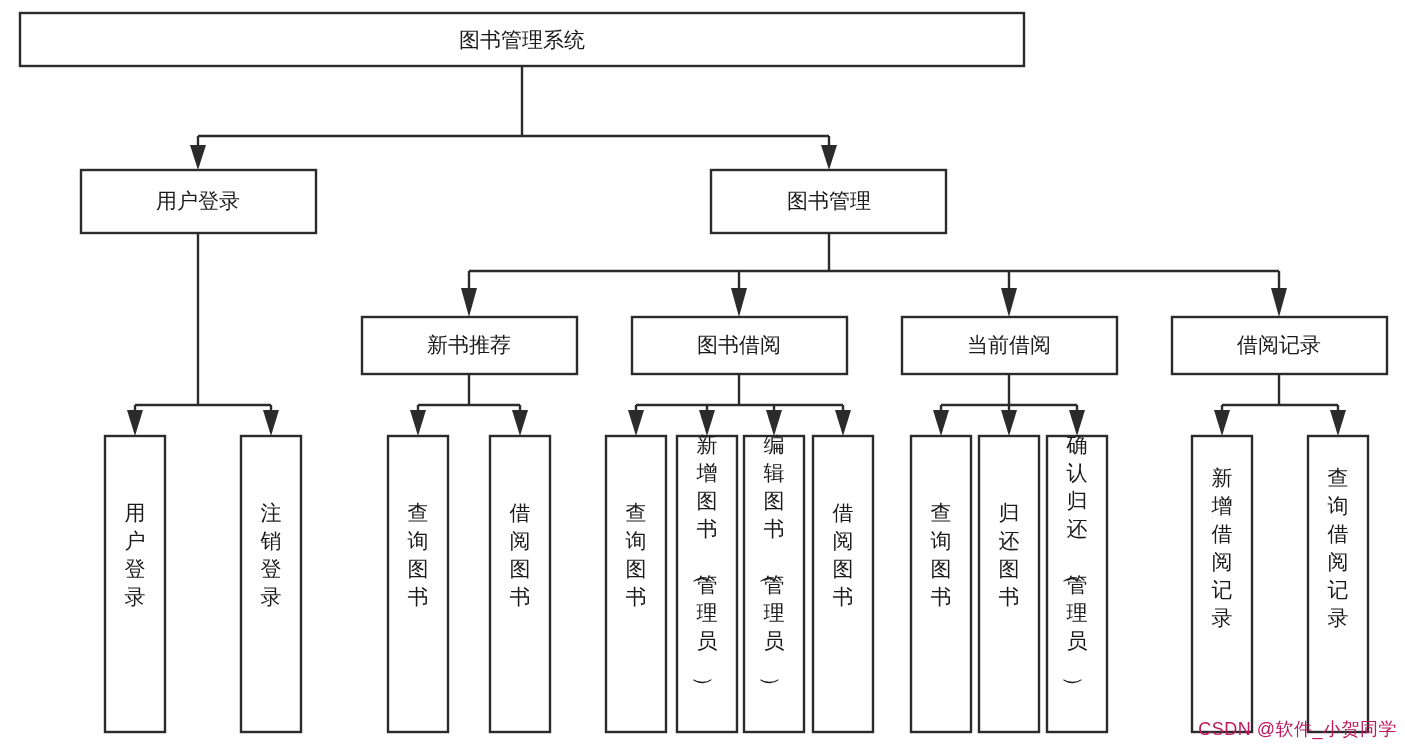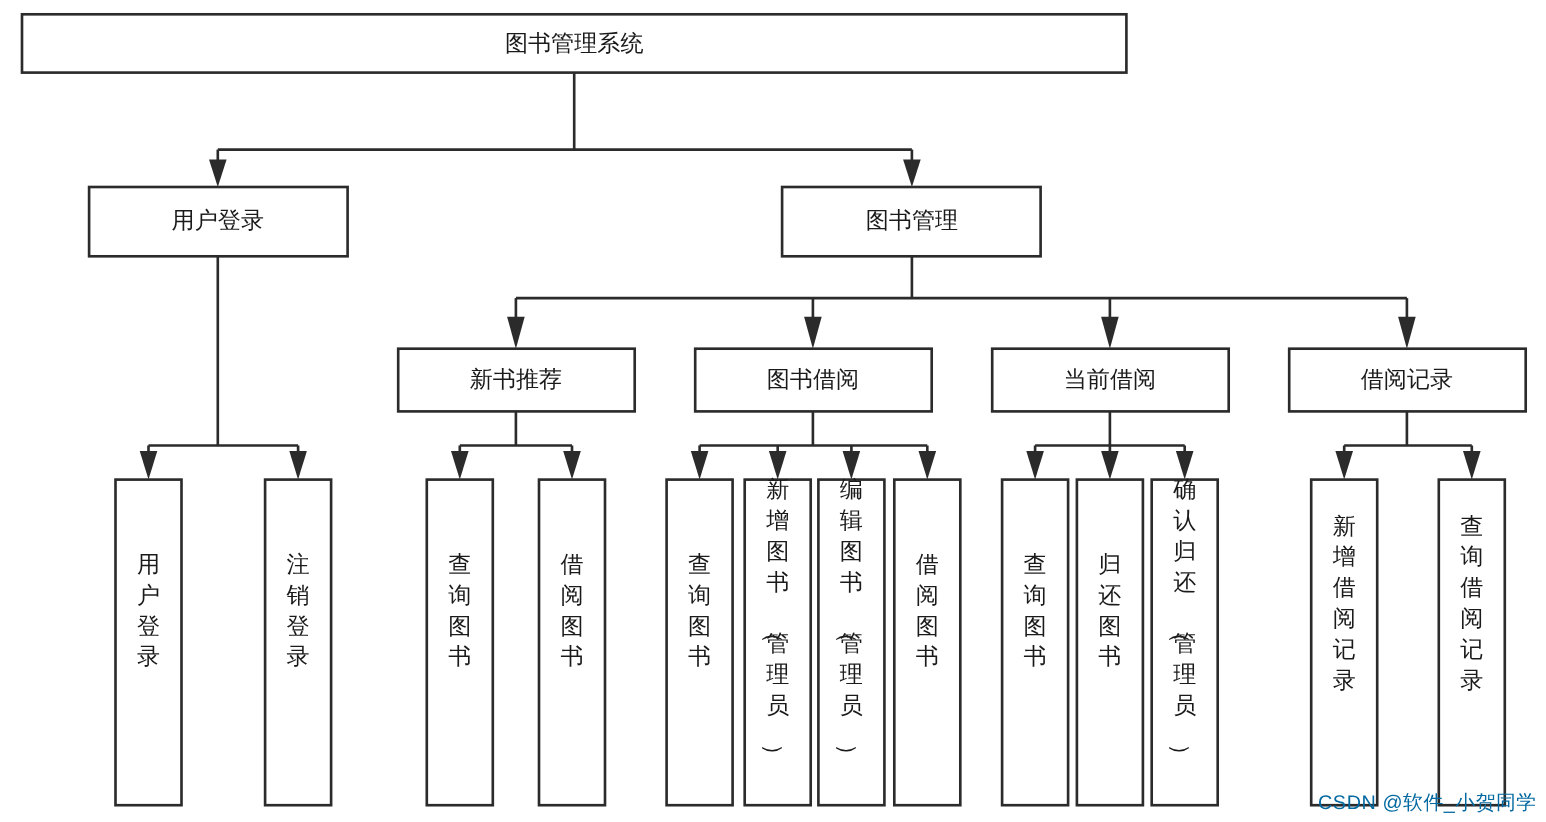--- a/index.html
+++ b/index.html
@@ -54,21 +54,21 @@
     fill: #1a1a1a;
     font-size: 21px;
     text-anchor: middle;
   }
   .watermark {
     position: absolute;
     right: 8px;
     bottom: 6px;
     font-family: "Liberation Sans", "DejaVu Sans", sans-serif;
     font-size: 18px;
-    color: #0369a1;
+    color: #be185d;
     letter-spacing: 0.5px;
     white-space: nowrap;
     user-select: none;
   }
 </style>
 </head>
 <body>
 
 <div id="diagram-root">
 

